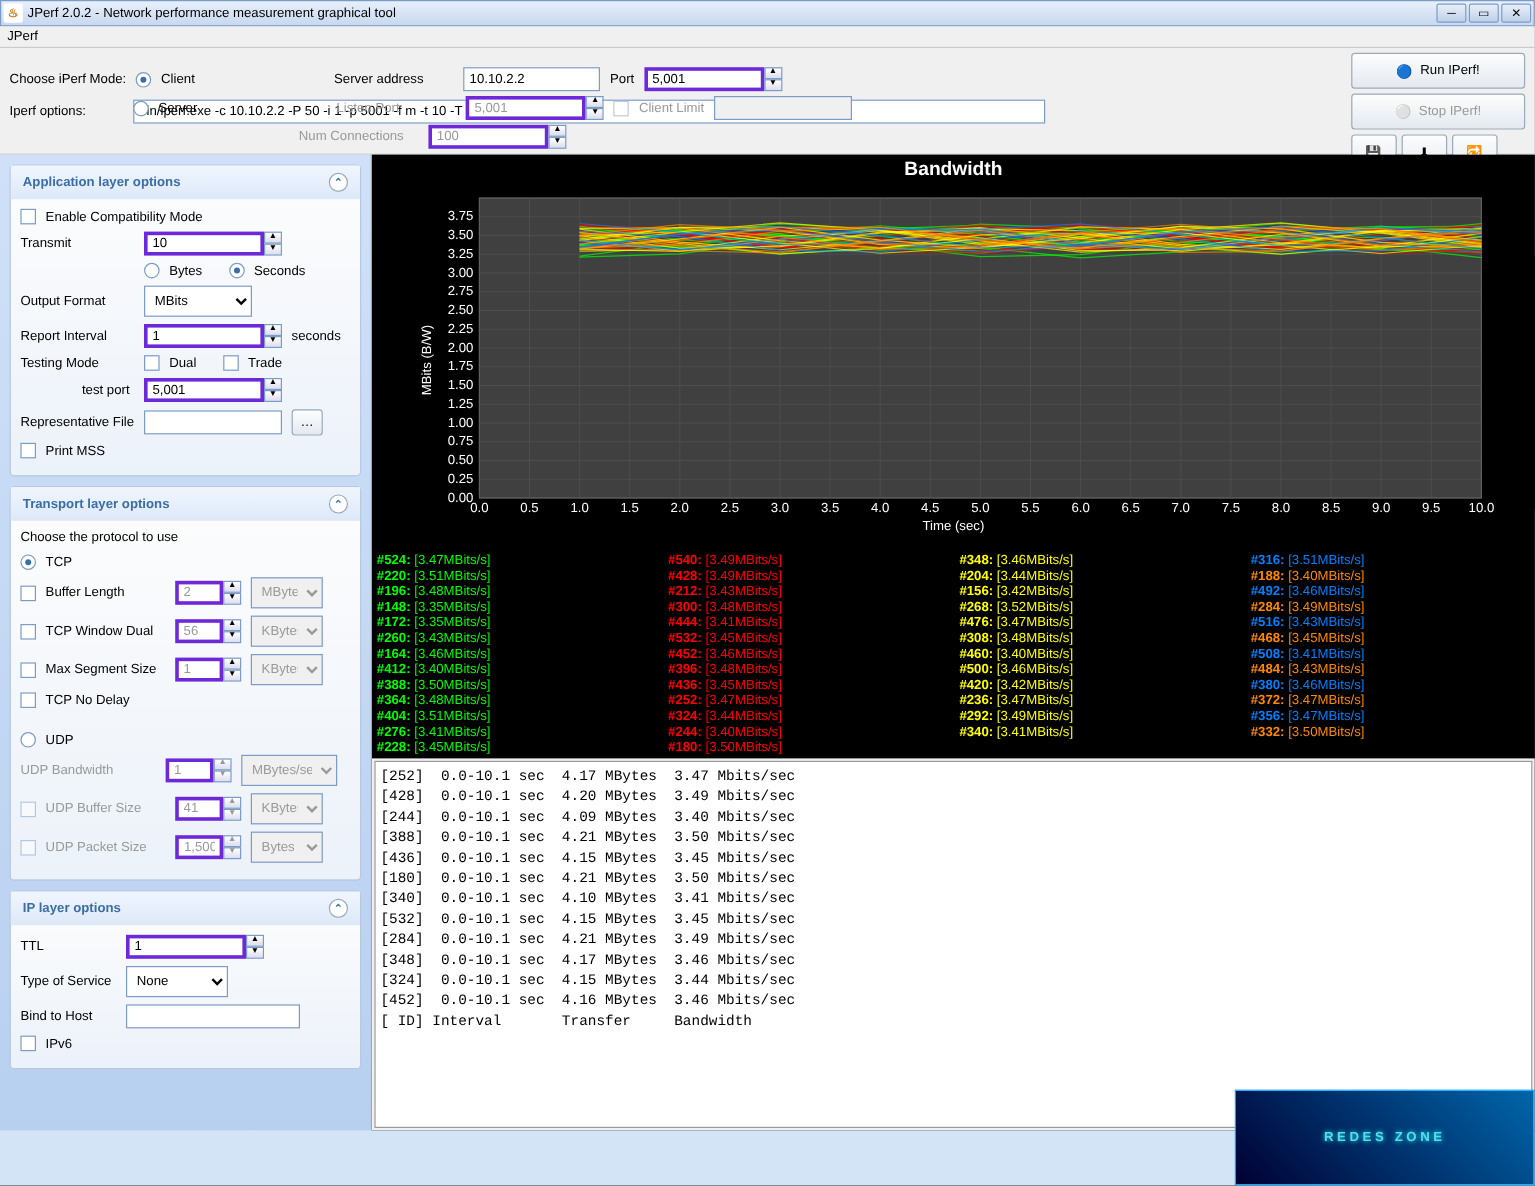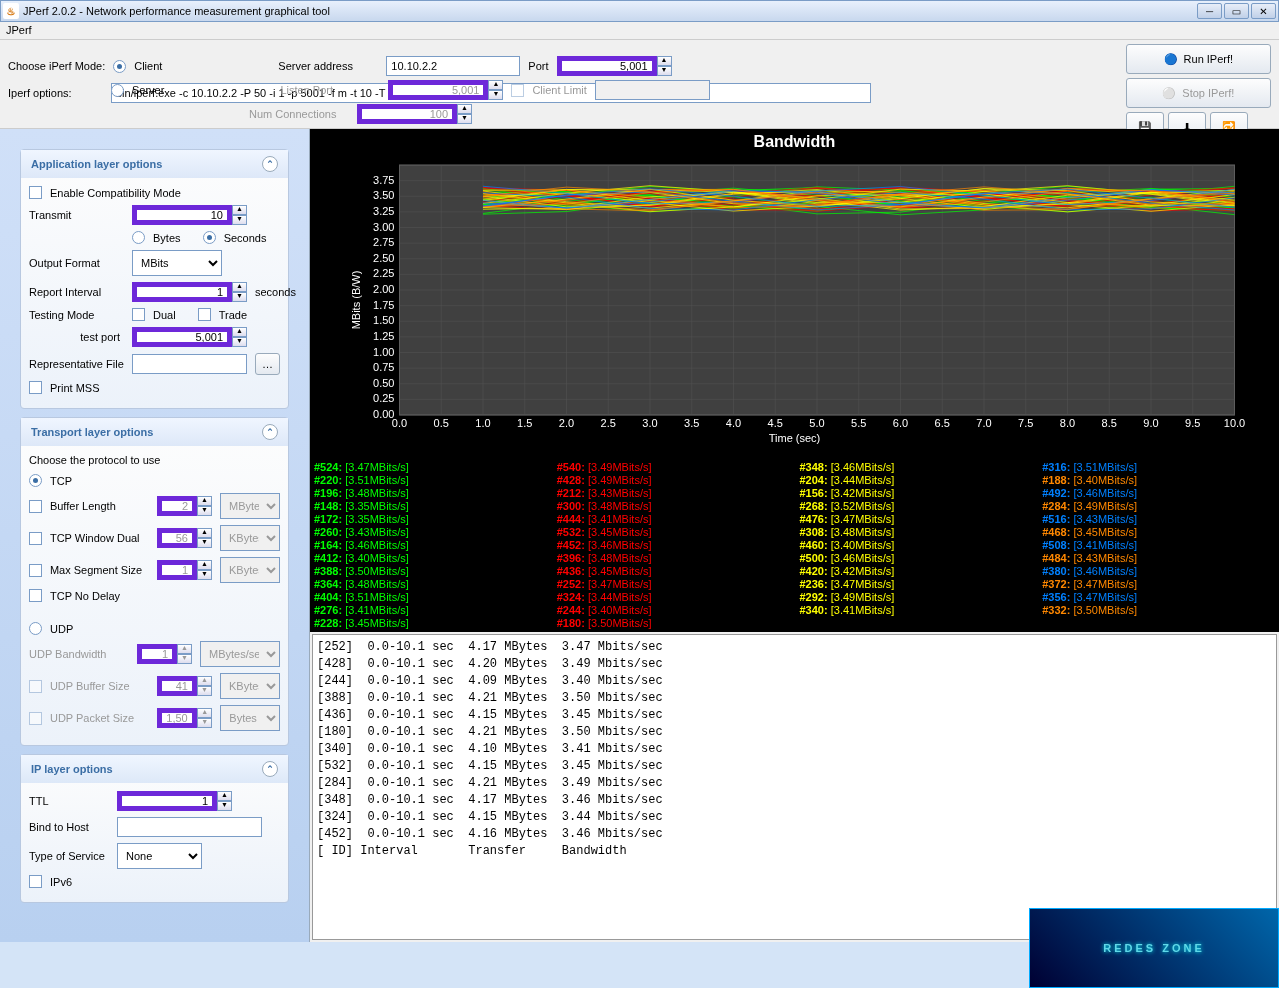--- a/index.html
+++ b/index.html
@@ -8,31 +8,31 @@
 .titlebar .java-icon{width:16px;height:16px;background:#fff;border-radius:2px;margin-right:4px;display:inline-flex;align-items:center;justify-content:center;color:#d4730a;font-weight:bold;font-size:10px}
 .titlebar .title{flex:1}
 .winbtns{display:flex;gap:2px}
 .winbtn{width:25px;height:16px;background:linear-gradient(#e8eef8,#c0d0e8);border:1px solid #7a9cc6;border-radius:2px;display:flex;align-items:center;justify-content:center;cursor:pointer;font-size:10px}
 .menubar{background:#f0f0f0;height:18px;padding:2px 6px;border-bottom:1px solid #ccc}
 .topform{background:#f0f0f0;padding:4px 8px;display:flex;flex-direction:column;gap:4px;border-bottom:1px solid #ccc}
 .row{display:flex;align-items:center;gap:8px}
 .lbl{min-width:95px}
 .txt{border:1px solid #7a9cc6;background:#fff;padding:2px 4px;height:20px}
 .spin{display:flex;align-items:center}
-.spin input{border:5px solid #6d28d9;background:#fff;padding:2px 4px;height:20px;text-align:right;width:100px}
+.spin input{border:3px solid #6d28d9;background:#fff;padding:2px 4px;height:20px;width:100px}
 .spinbtns{display:flex;flex-direction:column;width:15px}
 .spinbtns div{height:10px;border:1px solid #7a9cc6;background:linear-gradient(#fff,#dde);font-size:7px;line-height:6px;text-align:center;cursor:pointer}
 .radio{width:13px;height:13px;border:1px solid #7a9cc6;border-radius:50%;background:#fff;display:inline-flex;align-items:center;justify-content:center}
 .radio.on::after{content:"";width:5px;height:5px;border-radius:50%;background:#3b6ea5}
 .chk{width:13px;height:13px;border:1px solid #7a9cc6;background:#fff;display:inline-block}
 .bigbtn{width:145px;height:30px;background:linear-gradient(#fdfdfd,#e4e9f0);border:1px solid #9ab;border-radius:3px;display:flex;align-items:center;justify-content:center;gap:6px;cursor:pointer}
 .bigbtn.disabled{color:#999}
 .iconbtn{width:38px;height:30px;background:linear-gradient(#fdfdfd,#e4e9f0);border:1px solid #9ab;border-radius:3px;display:flex;align-items:center;justify-content:center;cursor:pointer}
 .mainarea{display:flex;height:calc(100% - 175px)}
-.leftpanel{width:310px;background:linear-gradient(#d0e0f8,#b8d0f0);padding:20px;overflow-y:auto;border-right:1px solid #9ab}
+.leftpanel{width:310px;background:linear-gradient(#d0e0f8,#b8d0f0);padding:8px;overflow-y:auto;border-right:1px solid #9ab}
 .panel{background:linear-gradient(#fdfdfd,#ecf2fa);border:1px solid #b8c8e0;border-radius:4px;margin-bottom:8px}
 .panelhdr{background:linear-gradient(#f0f6ff,#dde8f8);padding:6px 10px;color:#3b6ea5;font-weight:bold;display:flex;justify-content:space-between;align-items:center;cursor:pointer}
 .collapse{width:16px;height:16px;border:1px solid #9ab;border-radius:50%;background:#fff;display:flex;align-items:center;justify-content:center;font-size:9px}
 .panelbody{padding:8px}
 .panelbody .row{margin-bottom:6px}
 .rightpanel{flex:1;display:flex;flex-direction:column;background:#000}
 .timestamp{background:#000;color:#fff;text-align:right;padding:2px 6px;font-size:10px}
 .chartarea{background:#000;flex:0 0 330px;position:relative}
 .charttitle{color:#fff;text-align:center;font-size:16px;font-weight:bold;padding:4px}
 .chartsvg{width:100%;height:290px}
@@ -80,21 +80,21 @@
         <div class="iconbtn">🔁</div>
       </div>
     </div>
   </div>
   <div class="row" style="margin-top:-90px">
     <span class="lbl">Choose iPerf Mode:</span>
     <span class="radio on"></span>
       <span>Client</span>
     <span style="width:100px"></span>
     <span style="width:100px">Server address</span>
-    <input class="txt" style="width: 134px;" value="10.10.2.2">
+    <input class="txt" style="width: 114px;" value="10.10.2.2">
     <span>Port</span>
     <div class="spin">
         <input value="5,001" style="">
         <div class="spinbtns">
           <div>▲</div>
           <div>▼</div>
         </div>
       </div>
   </div>
   <div class="row">
@@ -293,26 +293,26 @@
             <span style="width:80px">TTL</span>
             <div class="spin">
               <input value="1" style="">
               <div class="spinbtns">
                 <div>▲</div>
                 <div>▼</div>
               </div>
             </div>
           </div>
         <div class="row">
+            <span style="width:80px">Type of Service</span>
+            <select class="combo" style="width:85px"><option>None</option></select>
+          </div>
+        <div class="row">
             <span style="width:80px">Bind to Host</span>
             <input class="txt" style="width: 145px;">
-          </div>
-        <div class="row">
-            <span style="width:80px">Type of Service</span>
-            <select class="combo" style="width:85px"><option>None</option></select>
           </div>
         <div class="row">
             <span class="chk"></span>
             <span>IPv6</span>
           </div>
       </div>
     </div>
   </div>
 
   <div class="rightpanel">

